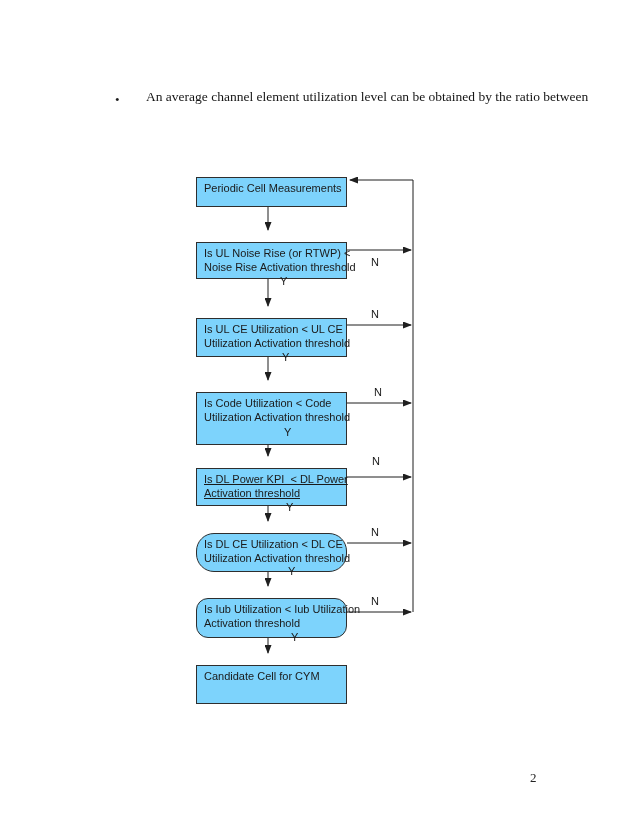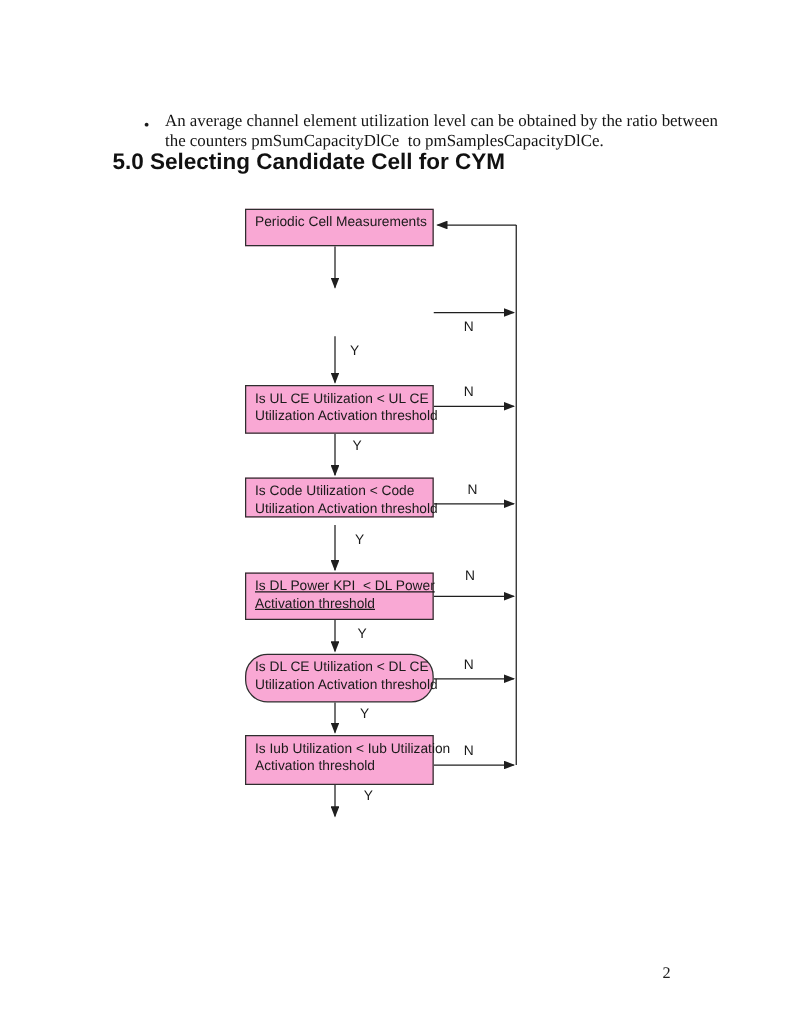--- a/index.html
+++ b/index.html
@@ -7,47 +7,48 @@
     position:relative; width:638px; height:826px; margin:0 auto;
     background:#ffffff; overflow:hidden;
     font-family:"Liberation Sans", sans-serif; color:#1a1a1a;
   }
   
   .bullet-block { position:absolute; left:114px; top:89px; }
   .bullet-marker {
     position:absolute; left:1px; top:3px;
     font-family:"Liberation Serif", serif; font-size:13px;
   }
-  .bullet-lines { margin-left:18px; }
+  .bullet-lines { margin-left:32px; }
   .bullet-line {
     font-family:"Liberation Serif", serif; font-size:13.5px;
     line-height:15.5px; white-space:pre; color:#151515;
   }
   
   .heading {
     position:absolute; left:90px; top:119px;
     font-family:"Liberation Sans", sans-serif;
     font-size:18px; font-weight:bold; color:#111; white-space:pre;
   }
   
   .fc-svg { position:absolute; left:0; top:0; pointer-events:none; }
   .fc-box {
     position:absolute; left:196px; width:151px; box-sizing:border-box;
-    border:1px solid #2e2e2e; background:#f9a8d4;
+    border:1px solid #2e2e2e; background:#7dd3fc;
     padding:4px 7px; font-size:11px; line-height:13.5px;
     color:#1a1a1a;
+    margin-top:10px;
   }
   .fc-box .fc-text { display:block; white-space:pre; }
   .b1 { top:167px; height:30px; }
   .b2 { top:232px; height:37px; }
   .b3 { top:308px; height:39px; }
-  .b4 { top:382px; height:32px; }
+  .b4 { top:382px; height:53px; }
   .b5 { top:458px; height:38px;text-decoration:underline; }
   .b6 { top:523px; height:39px;border-radius:18px; }
-  .b7 { top:588px; height:40px; }
+  .b7 { top:588px; height:40px;border-radius:12px; }
   .b8 { top:655px; height:39px; }
   .fc-label {
     position:absolute; font-size:11px; color:#1a1a1a;
     font-family:"Liberation Sans", sans-serif;
   }
   .y1 { left:280px; top:275px; } .y2 { left:282px; top:351px; }
   .y3 { left:284px; top:426px; } .y4 { left:286px; top:501px; }
   .y5 { left:288px; top:565px; } .y6 { left:291px; top:631px; }
   .n1 { left:371px; top:256px; } .n2 { left:371px; top:308px; }
   .n3 { left:374px; top:386px; } .n4 { left:372px; top:455px; }
@@ -60,25 +61,23 @@
 </style>
 </head>
 <body>
 
 <div class="page">
 
   <div class="bullet-block">
     <span class="bullet-marker">•</span>
     <div class="bullet-lines">
       <div class="bullet-line">An average channel element utilization level can be obtained by the ratio between</div>
-      <div class="bullet-line">the counters pmSumCapacityDlCe  to pmSamplesCapacityDlCe.</div>
     </div>
   </div>
 
-  <div class="heading">5.0 Selecting Candidate Cell for CYM</div>
 
   <svg class="fc-svg" width="638" height="826" viewBox="0 0 638 826">
     <defs>
       <marker id="ah" markerWidth="9" markerHeight="7" refX="8" refY="3.5" orient="auto">
         <path d="M0,0 L9,3.5 L0,7 Z" fill="#1f1f1f"></path>
       </marker>
     </defs>
     <g stroke="#1f1f1f" stroke-width="1" fill="none">
 
       <line x1="268" y1="197" x2="268" y2="230" marker-end="url(#ah)"></line>
@@ -97,40 +96,47 @@
       <line x1="347" y1="612" x2="411" y2="612" marker-end="url(#ah)"></line>
 
       <line x1="413" y1="180" x2="413" y2="612"></line>
       <line x1="413" y1="180" x2="350" y2="180" marker-end="url(#ah)"></line>
     </g>
   </svg>
 
   <div class="fc-box b1">
     <span class="fc-text">Periodic Cell Measurements</span>
   </div>
+  <div class="fc-box b2">
+    <span class="fc-text">Is UL Noise Rise (or RTWP) &lt;</span>
+    <span class="fc-text">Noise Rise Activation threshold</span>
+  </div>
   <div class="fc-box b3">
     <span class="fc-text">Is UL CE Utilization &lt; UL CE</span>
     <span class="fc-text">Utilization Activation threshold</span>
   </div>
   <div class="fc-box b4">
     <span class="fc-text">Is Code Utilization &lt; Code</span>
     <span class="fc-text">Utilization Activation threshold</span>
   </div>
   <div class="fc-box b5">
     <span class="fc-text">Is DL Power KPI  &lt; DL Power</span>
     <span class="fc-text">Activation threshold</span>
   </div>
   <div class="fc-box b6">
     <span class="fc-text">Is DL CE Utilization &lt; DL CE</span>
     <span class="fc-text">Utilization Activation threshold</span>
   </div>
   <div class="fc-box b7">
     <span class="fc-text">Is Iub Utilization &lt; Iub Utilization</span>
     <span class="fc-text">Activation threshold</span>
   </div>
+  <div class="fc-box b8">
+    <span class="fc-text">Candidate Cell for CYM</span>
+  </div>
 
   <span class="fc-label y1">Y</span>
   <span class="fc-label y2">Y</span>
   <span class="fc-label y3">Y</span>
   <span class="fc-label y4">Y</span>
   <span class="fc-label y5">Y</span>
   <span class="fc-label y6">Y</span>
   <span class="fc-label n1">N</span>
   <span class="fc-label n2">N</span>
   <span class="fc-label n3">N</span>

